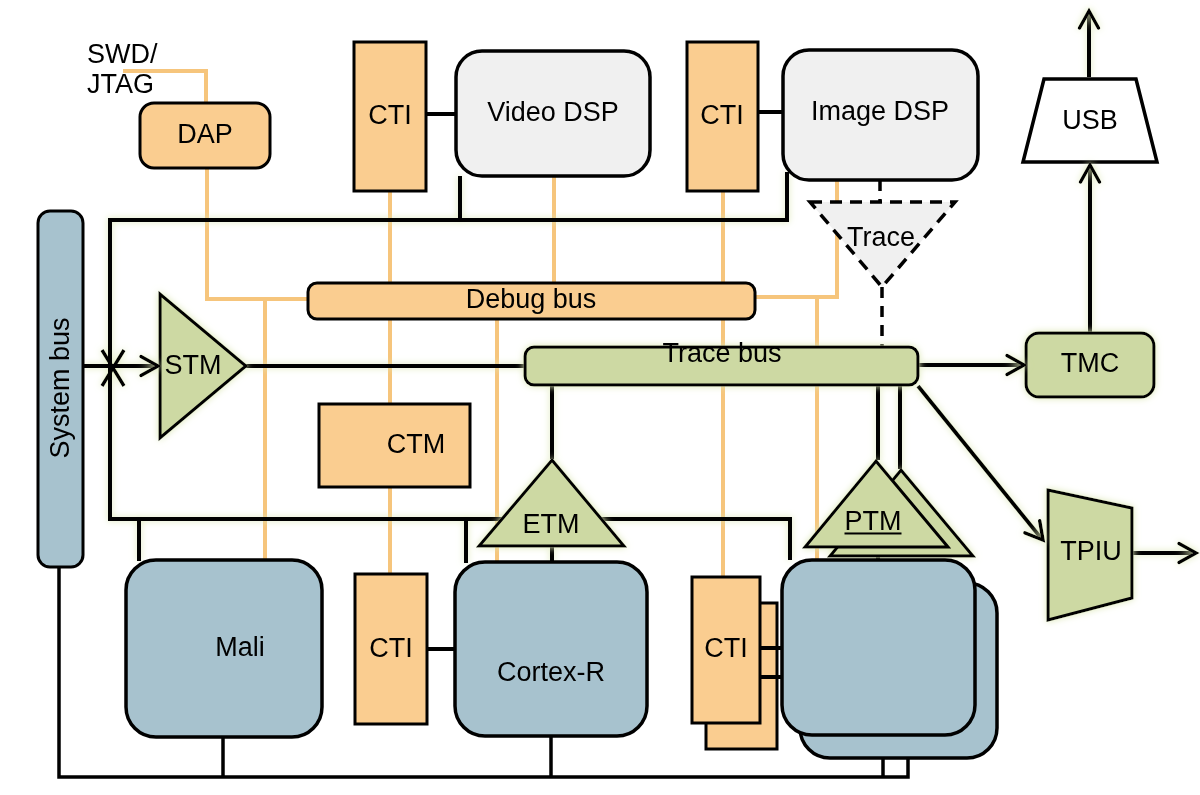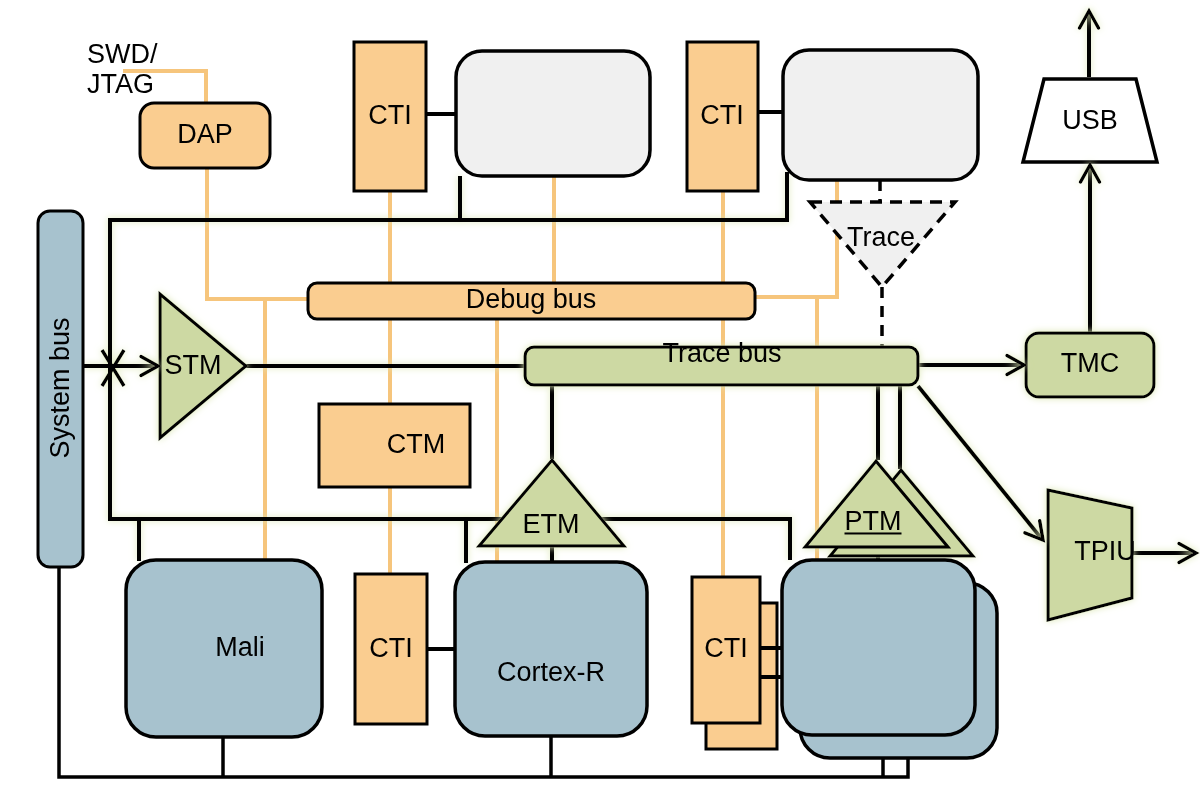--- a/index.html
+++ b/index.html
@@ -118,30 +118,32 @@
     <path d="M-17 -9.5 L0 0 L-17 9.5" transform="translate(1196,553)"></path>
     <path d="M-17 -9.5 L0 0 L-17 9.5" transform="translate(1090,165) rotate(-90)"></path>
     <path d="M-17 -9.5 L0 0 L-17 9.5" transform="translate(1089,11) rotate(-90)"></path>
   </g>
 </svg>
 
   <div class="lbl corner" style="left:47px;top:39px;margin-left:40px;">SWD/
 JTAG</div>
   <div class="lbl" style="left:205px;top:135px;">DAP</div>
   <div class="lbl" style="left:390px;top:116px;">CTI</div>
+  <div class="lbl" style="left:553px;top:113px;">Video DSP</div>
   <div class="lbl" style="left:722px;top:116px;">CTI</div>
+  <div class="lbl" style="left:880px;top:112px;">Image DSP</div>
   <div class="lbl" style="left:1090px;top:121px;">USB</div>
   <div class="lbl" style="left:881px;top:227px;margin-top:11px;">Trace</div>
   <div class="lbl" style="left:531px;top:300px;">Debug bus</div>
   <div class="lbl vertical" style="left:61px;top:388px;">System bus</div>
   <div class="lbl" style="left:193px;top:366px;">STM</div>
   <div class="lbl" style="left:722px;top:354px;text-align:right;">Trace bus</div>
   <div class="lbl" style="left:1090px;top:364px;">TMC</div>
   <div class="lbl" style="left:416px;top:445px;">CTM</div>
   <div class="lbl" style="left:551px;top:525px;">ETM</div>
   <div class="lbl" style="left:873px;top:522px;text-decoration:underline;">PTM</div>
-  <div class="lbl" style="left:1091px;top:552px;margin-left:14px;">TPIU</div>
+  <div class="lbl" style="left:1091px;top:552px;">TPIU</div>
   <div class="lbl" style="left:240px;top:648px;">Mali</div>
   <div class="lbl" style="left:391px;top:649px;">CTI</div>
   <div class="lbl" style="left:551px;top:649px;margin-top:24px;">Cortex-R</div>
   <div class="lbl" style="left:726px;top:649px;">CTI</div>
 
 </div>
 
 </body></html>

